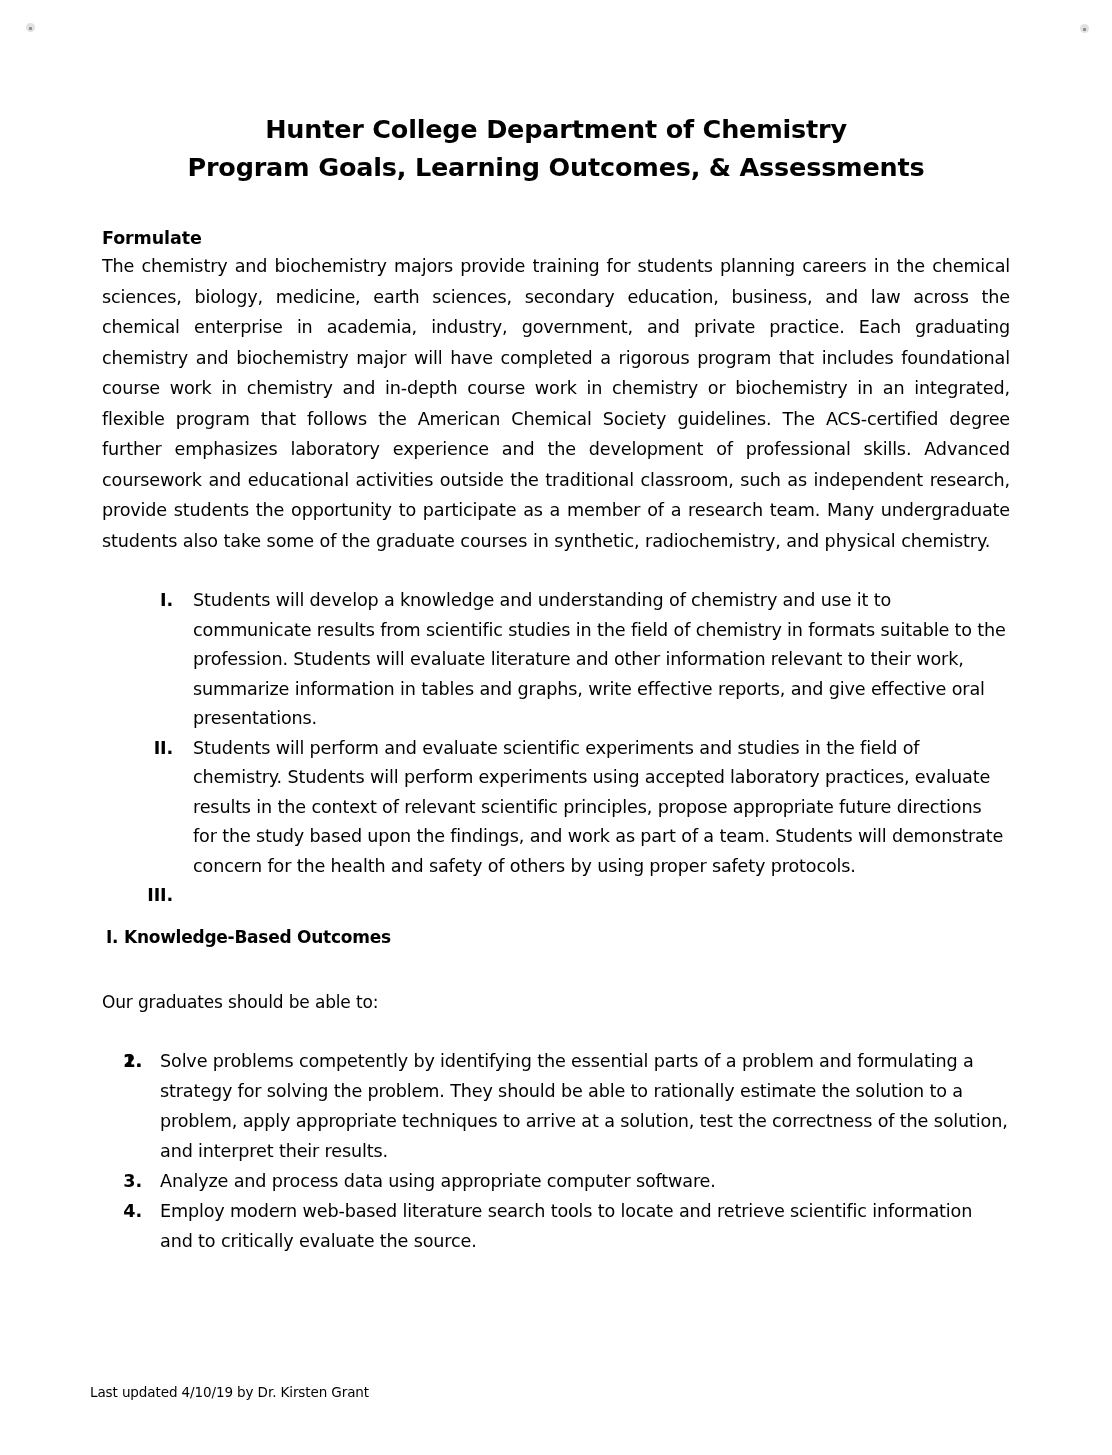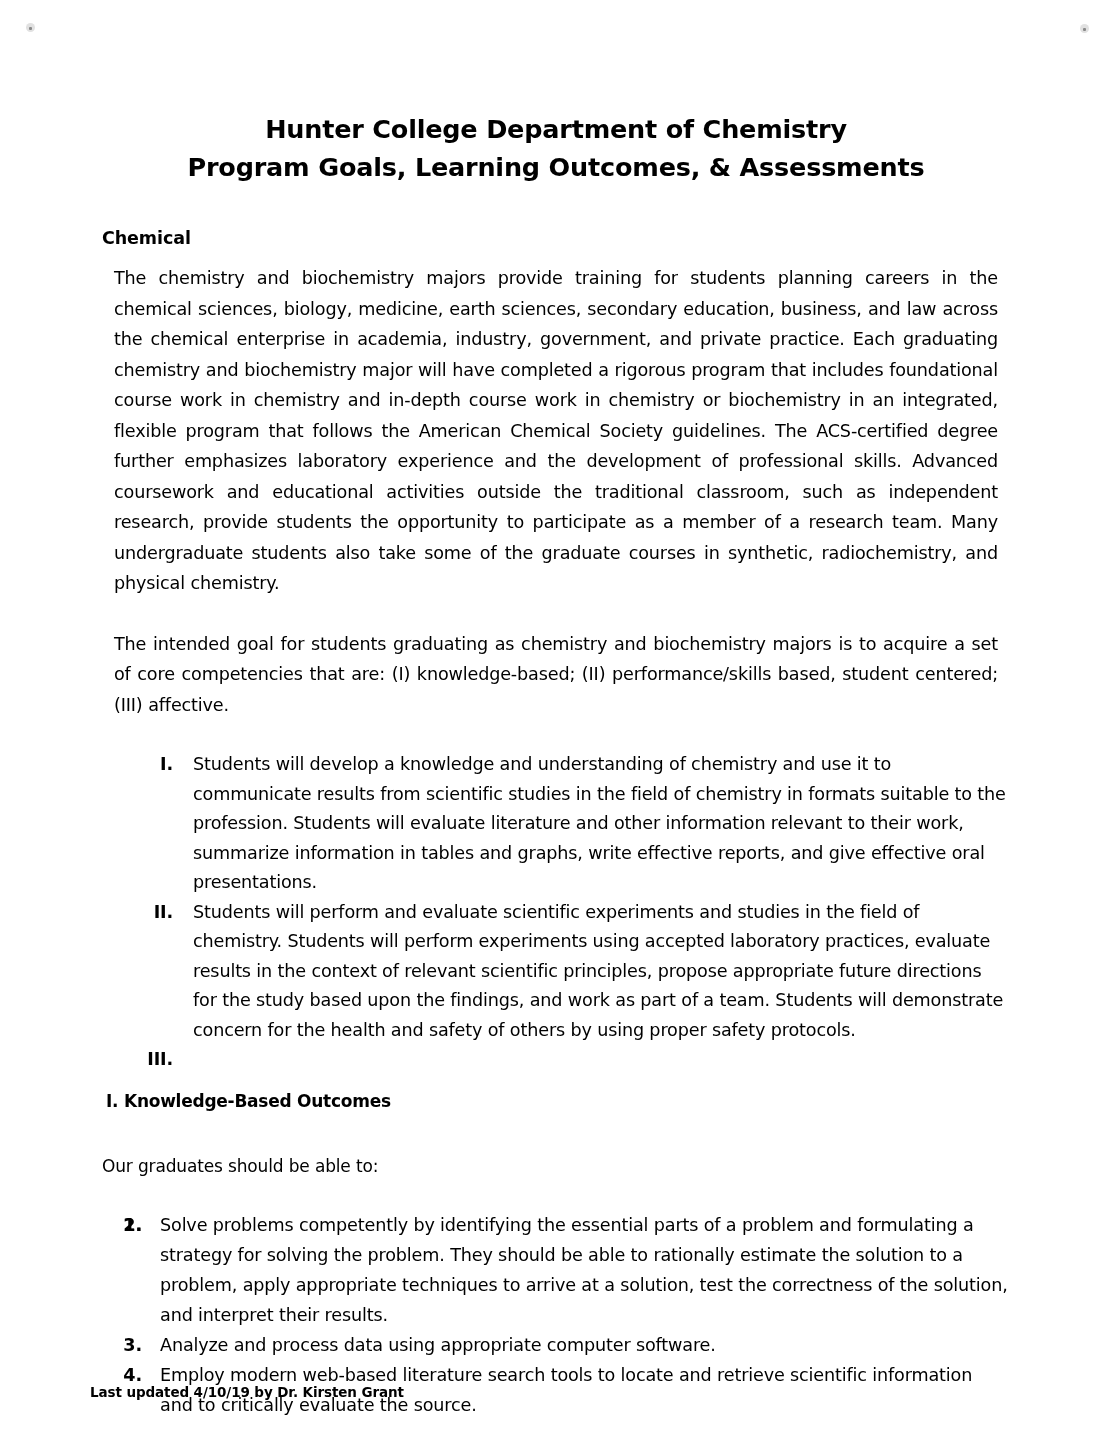--- a/index.html
+++ b/index.html
@@ -70,21 +70,21 @@
     font-weight: bold;
     font-size: 17.5px;
     line-height: 26px;
     margin-top: 39px;
     letter-spacing: -0.1px;
   }
   p.body {
     font-size: 17.6px;
     line-height: 30.5px;
     text-align: justify;
-    margin: 12px;
+    margin: 0;
     letter-spacing: -0.15px;
     word-spacing: 0.2px;
   }
   p.body.gap { margin-top: 30px; }
 
   
   ol.roman {
     list-style: none;
     margin: 30px 0 0 0;
     padding: 0;
@@ -145,45 +145,44 @@
     text-align: right;
     font-weight: bold;
   }
 
   
   .footer {
     position: absolute;
     left: 90px;
     top: 1371px;
     font-size: 13.5px;
-    font-weight: bold;
+    font-weight: normal;
     line-height: 18px;
     letter-spacing: -0.1px;
   }
 </style>
 </head>
 <body>
 
 <div class="page">
 
   <div class="speck left"></div>
   <div class="speck right"></div>
 
   <div class="content">
 
     <div class="doc-title">
       <span class="line">Hunter College Department of Chemistry</span>
       <span class="line">Program Goals, Learning Outcomes, &amp; Assessments</span>
     </div>
 
-    <div class="section-label">Chemical</div>
+    <div class="section-label">Formulate</div>
 
     <p class="body">The chemistry and biochemistry majors provide training for students planning careers in the chemical sciences, biology, medicine, earth sciences, secondary education, business, and law across the chemical enterprise in academia, industry, government, and private practice. Each graduating chemistry and biochemistry major will have completed a rigorous program that includes foundational course work in chemistry and in-depth course work in chemistry or biochemistry in an integrated, flexible program that follows the American Chemical Society guidelines. The ACS-certified degree further emphasizes laboratory experience and the development of professional skills. Advanced coursework and educational activities outside the traditional classroom, such as independent research, provide students the opportunity to participate as a member of a research team. Many undergraduate students also take some of the graduate courses in synthetic, radiochemistry, and physical chemistry.</p>
 
-    <p class="body gap">The intended goal for students graduating as chemistry and biochemistry majors is to acquire a set of core competencies that are: (I) knowledge-based; (II) performance/skills based, student centered; (III) affective.</p>
 
     <ol class="roman">
       <li>
         <span class="marker">I.</span>
         <span>Students will develop a knowledge and understanding of chemistry and use it to communicate results from scientific studies in the field of chemistry in formats suitable to the profession. Students will evaluate literature and other information relevant to their work, summarize information in tables and graphs, write effective reports, and give effective oral presentations.</span>
       </li>
       <li>
         <span class="marker">II.</span>
         <span>Students will perform and evaluate scientific experiments and studies in the field of chemistry. Students will perform experiments using accepted laboratory practices, evaluate results in the context of relevant scientific principles, propose appropriate future directions for the study based upon the findings, and work as part of a team. Students will demonstrate concern for the health and safety of others by using proper safety protocols.</span>
       </li>

